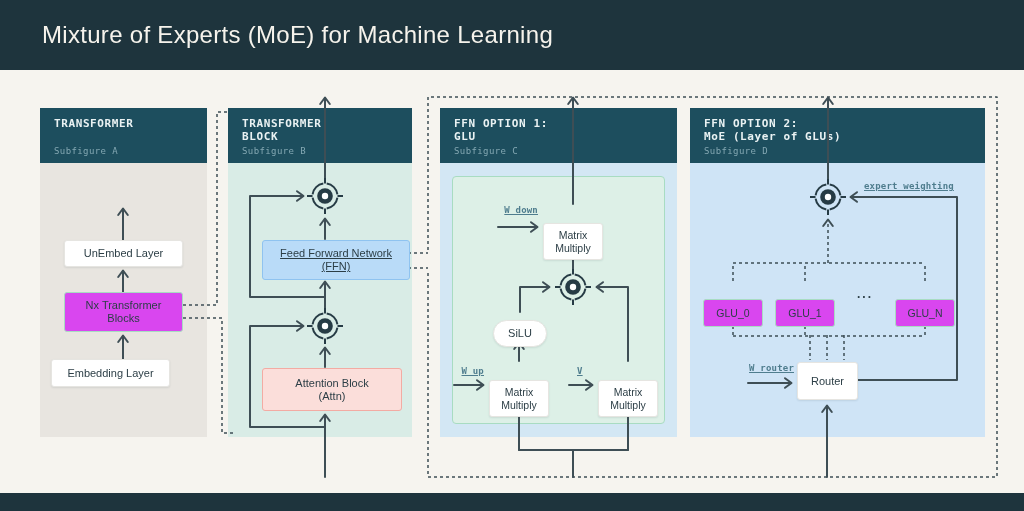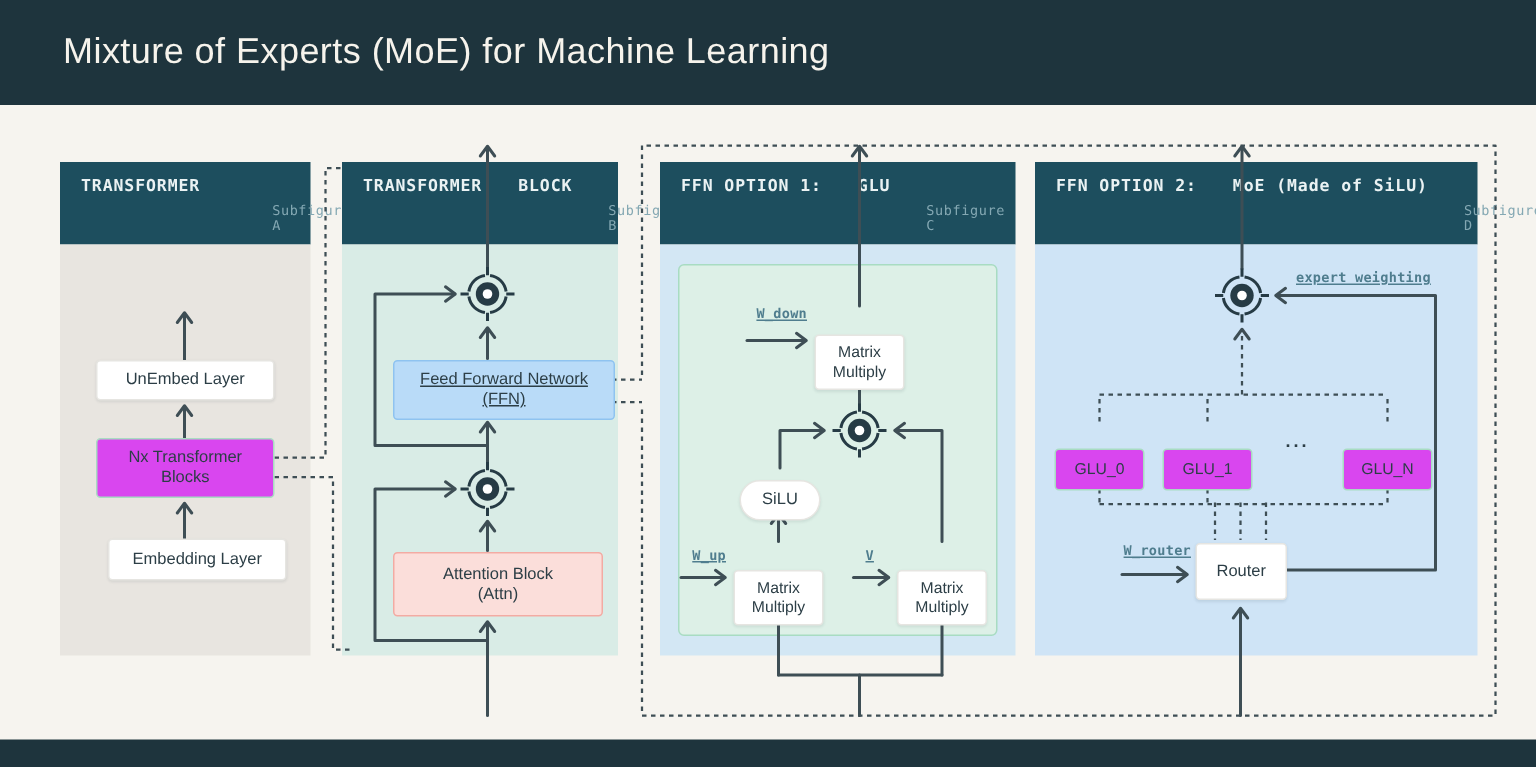--- a/index.html
+++ b/index.html
@@ -5,21 +5,21 @@
   html,body{margin:0;padding:0;background:#cfcfcf;}
   .stage{position:relative;width:1024px;height:511px;background:#f6f4ef;overflow:hidden;
          font-family:"Liberation Sans", sans-serif;}
   .topbar{position:absolute;left:0;top:0;width:1024px;height:70px;background:#1e343d;
           display:flex;align-items:center;z-index:6;}
   .topbar h1{margin:0 0 0 42px;font-size:24px;font-weight:500;letter-spacing:.3px;color:#f6f3ec;}
   .footbar{position:absolute;left:0;top:493px;width:1024px;height:18px;background:#1e343d;z-index:6;}
 
   .panel{position:absolute;top:108px;height:329px;z-index:1;}
   .panel-header{position:absolute;left:0;right:0;top:0;height:55px;background:#1d4e5e;
-                box-sizing:border-box;padding:9px 8px 7px 14px;display:flex;flex-direction:row;gap:24px;}
+                box-sizing:border-box;padding:9px 8px 7px 14px;display:flex;flex-direction:column;}
   .ph-title{font:700 11px/13px "DejaVu Sans Mono", monospace;color:#eaf2f3;letter-spacing:.6px;white-space:nowrap;}
   .ph-sub{margin-top:auto;font:400 9px/10px "DejaVu Sans Mono", monospace;color:#84a8b3;letter-spacing:.4px;}
   .panel-body{position:absolute;left:0;right:0;top:55px;bottom:0;}
   .body-a{background:#e8e5e0;}
   .body-b{background:#d9ece6;}
   .body-c{background:#d3e7f4;}
   .body-d{background:#cfe4f6;}
   .inner-green{position:absolute;left:452px;top:176px;width:213px;height:248px;background:#ddf0e7;
                border:1px solid #a8dcc2;border-radius:4px;z-index:2;box-sizing:border-box;}
 
@@ -70,21 +70,21 @@
       <div class="ph-title">FFN OPTION 1:</div>
       <div class="ph-title">GLU</div>
       <div class="ph-sub">Subfigure C</div>
     </div>
     <div class="panel-body body-c"></div>
   </div>
 
   <div class="panel" style="left:690px;width:295px;">
     <div class="panel-header">
       <div class="ph-title">FFN OPTION 2:</div>
-      <div class="ph-title">MoE (Made of SiLU)</div>
+      <div class="ph-title">MoE (Layer of GLUs)</div>
       <div class="ph-sub">Subfigure D</div>
     </div>
     <div class="panel-body body-d"></div>
   </div>
 
   <div class="inner-green"></div>
 
   <svg class="overlay" width="1024" height="511" viewBox="0 0 1024 511">
     <defs>
       <marker id="arr" viewBox="-9 -7 11 14" refX="-0.5" refY="0" markerWidth="11" markerHeight="14" orient="auto" markerUnits="userSpaceOnUse">
@@ -169,21 +169,21 @@
     <g transform="translate(828,197)">
       <path d="M12.4 -1.7 A12.5 12.5 0 0 0 1.7 -12.4 M-1.7 -12.4 A12.5 12.5 0 0 0 -12.4 -1.7 M-12.4 1.7 A12.5 12.5 0 0 0 -1.7 12.4 M1.7 12.4 A12.5 12.5 0 0 0 12.4 1.7" fill="none" stroke="#263b45" stroke-width="2"></path>
       <path d="M0 -12.5 V-18 M0 12.5 V18 M-12.5 0 H-18 M12.5 0 H18" stroke="#263b45" stroke-width="2"></path>
       <circle r="7.8" fill="#263b45"></circle>
         <circle r="3.2" fill="#ffffff"></circle>
     </g>
   </svg>
 
   <div class="node white" style="left:64px;top:240px;width:119px;height:27px;">UnEmbed Layer</div>
   <div class="node green" style="left:64px;top:292px;width:119px;height:40px;padding:2px 10px;">Nx Transformer Blocks</div>
-  <div class="node white" style="left:72px;top:359px;width:119px;height:28px;text-align:right;">Embedding Layer</div>
+  <div class="node white" style="left:51px;top:359px;width:119px;height:28px;text-align:right;">Embedding Layer</div>
 
   <div class="node blue" style="left:262px;top:240px;width:148px;height:40px;padding:2px 12px;text-decoration:underline;">Feed Forward Network (FFN)</div>
   <div class="node pink" style="left:262px;top:368px;width:140px;height:43px;padding:2px 22px;">Attention Block (Attn)</div>
 
   <div class="node white small" style="left:543px;top:204px;width:60px;height:37px;">Matrix Multiply</div>
   <div class="node white pill" style="left:493px;top:320px;width:54px;height:27px;">SiLU</div>
   <div class="node white small" style="left:489px;top:361px;width:60px;height:37px;">Matrix Multiply</div>
   <div class="node white small" style="left:598px;top:361px;width:60px;height:37px;">Matrix Multiply</div>
   <div class="mlabel tr" style="left:494px;top:205px;width:44px;">W_down</div>
   <div class="mlabel tr" style="left:450px;top:366px;width:34px;">W_up</div>

